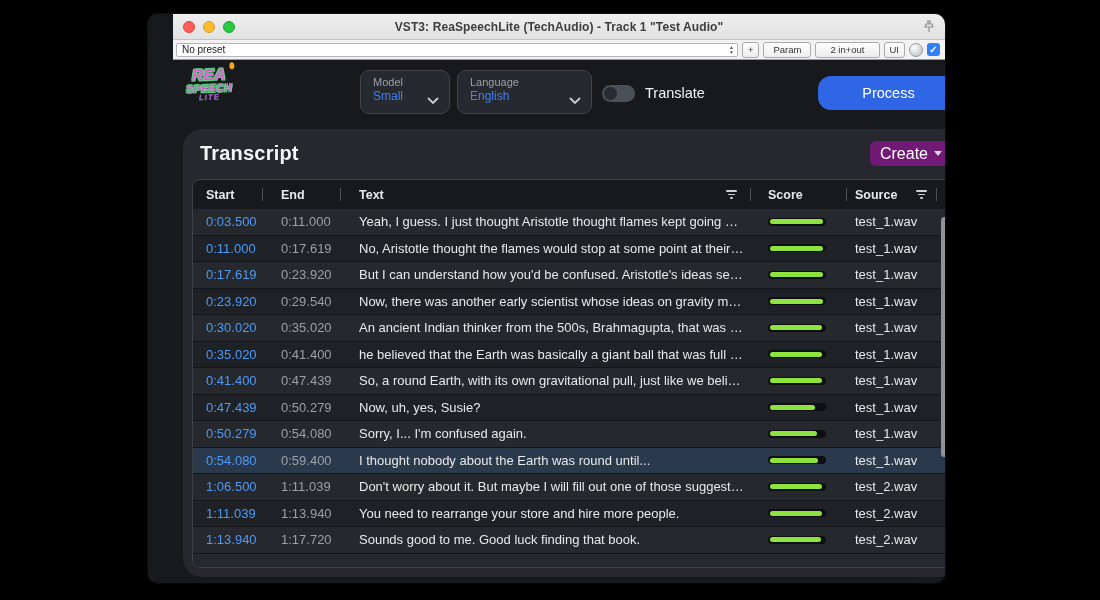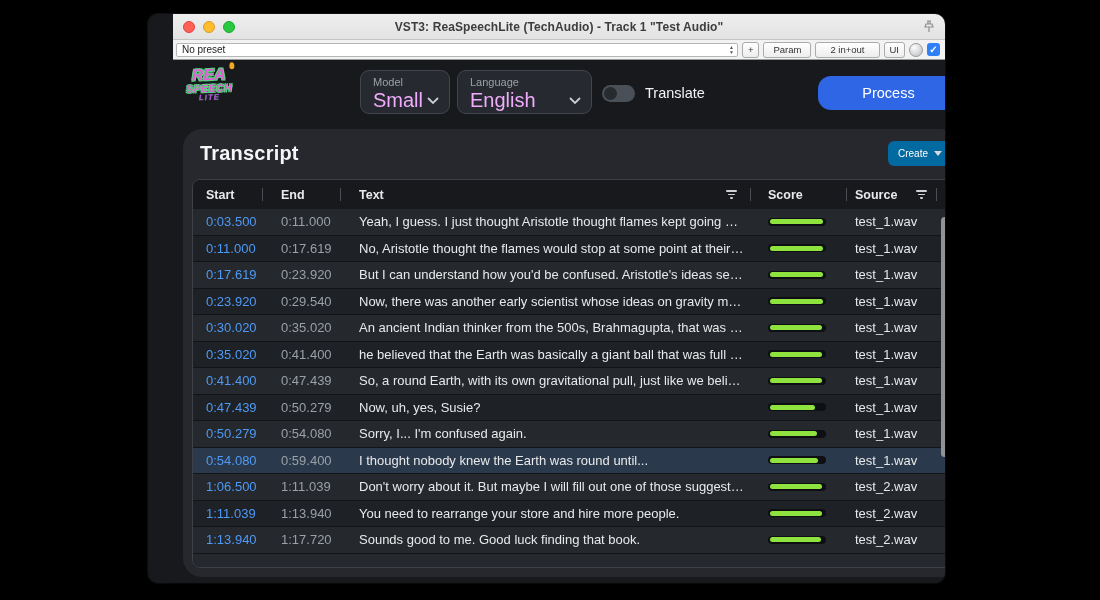--- a/index.html
+++ b/index.html
@@ -51,21 +51,21 @@
   .logo .l3 { font-size:8px; color:#b14bd0; letter-spacing:1px;
     text-shadow:0 0 1px #3aa55c; }
   .flame { position:absolute; right:2px; top:-4px; width:5px; height:7px;
     background:#f5a623; border-radius:50% 50% 50% 50%/60% 60% 40% 40%; }
 
   .select-box { position:absolute; top:10px; height:44px; background:#26292f;
     border:1px solid #41464d; border-radius:9px; padding:5px 10px 0 12px;
     display:flex; justify-content:space-between; align-items:flex-start; cursor:default; }
   .select-box .labels { display:flex; flex-direction:column; }
   .sel-label { font-size:11px; color:#9aa0a8; }
-  .sel-value { font-size:20px; color:#f0abfc; margin-top:1px; }
+  .sel-value { font-size:12px; color:#3b82f6; margin-top:1px; }
   .chev { align-self:center; margin-top:10px; color:#c9cdd3; }
 
   .model-box { left:187px; width:90px; }
   .lang-box  { left:284px; width:135px; }
 
   .toggle { position:absolute; left:429px; top:25px; width:33px; height:17px;
     background:#4a5057; border-radius:9px; }
   .toggle .tknob { position:absolute; left:2px; top:2px; width:13px; height:13px;
     border-radius:50%; background:#262b30; }
   .translate-label { position:absolute; left:472px; top:25px; font-size:14.5px; color:#f2f3f5; }
@@ -73,22 +73,22 @@
   .process-btn { position:absolute; left:645px; top:16px; width:141px; height:34px;
     background:#2e66e5; border:none; border-radius:13px; color:#fff; font-size:14.5px;
     font-family:inherit; display:flex; align-items:center; justify-content:center; }
 
   
   .panel { position:absolute; left:10px; top:69px; width:777px; height:448px;
     background:#26282d; border-radius:19px; }
   .panel-head { display:flex; align-items:center; justify-content:space-between;
     padding:12px 8px 10px 17px; }
   .panel-title { font-size:20px; font-weight:700; color:#f4f5f6; letter-spacing:.2px; }
-  .create-btn { background:#0369a1; border:none; border-radius:6px; height:25px;
-    padding:0 10px; color:#fff; font-size:10px; font-family:inherit;
+  .create-btn { background:#701a75; border:none; border-radius:6px; height:25px;
+    padding:0 10px; color:#fff; font-size:16px; font-family:inherit;
     display:flex; align-items:center; gap:6px;margin-left:33px; }
   .caret { width:0; height:0; border-left:4px solid transparent;
     border-right:4px solid transparent; border-top:5px solid #d6d9dc; }
 
   .table { position:absolute; left:9px; top:50px; width:760px; height:389px;
     border:1px solid #3e4147; border-radius:8px; background:#1e2126; overflow:hidden; }
   .thead { display:grid; grid-template-columns:70px 78px 1fr 96px 90px 14px;
     height:29px; background:#17191d; align-items:center; color:#e7e9ec;
     font-size:12.5px; font-weight:700; }
   .th { position:relative; height:100%; display:flex; align-items:center; }
@@ -347,21 +347,21 @@
                 <div class="score-pill">
                   <div class="score-fill" style="width: 86%;"></div>
                 </div>
               </div>
               <div class="cell-source">test_1.wav</div>
               <div></div>
             </div>
             <div class="trow even selected">
               <div class="cell-start">0:54.080</div>
               <div class="cell-end">0:59.400</div>
-              <div class="cell-text">I thought nobody knew the Earth was round until...</div>
+              <div class="cell-text">I thought nobody about the Earth was round until...</div>
               <div class="cell-score">
                 <div class="score-pill">
                   <div class="score-fill" style="width: 88%;"></div>
                 </div>
               </div>
               <div class="cell-source">test_1.wav</div>
               <div></div>
             </div>
             <div class="trow odd">
               <div class="cell-start">1:06.500</div>

